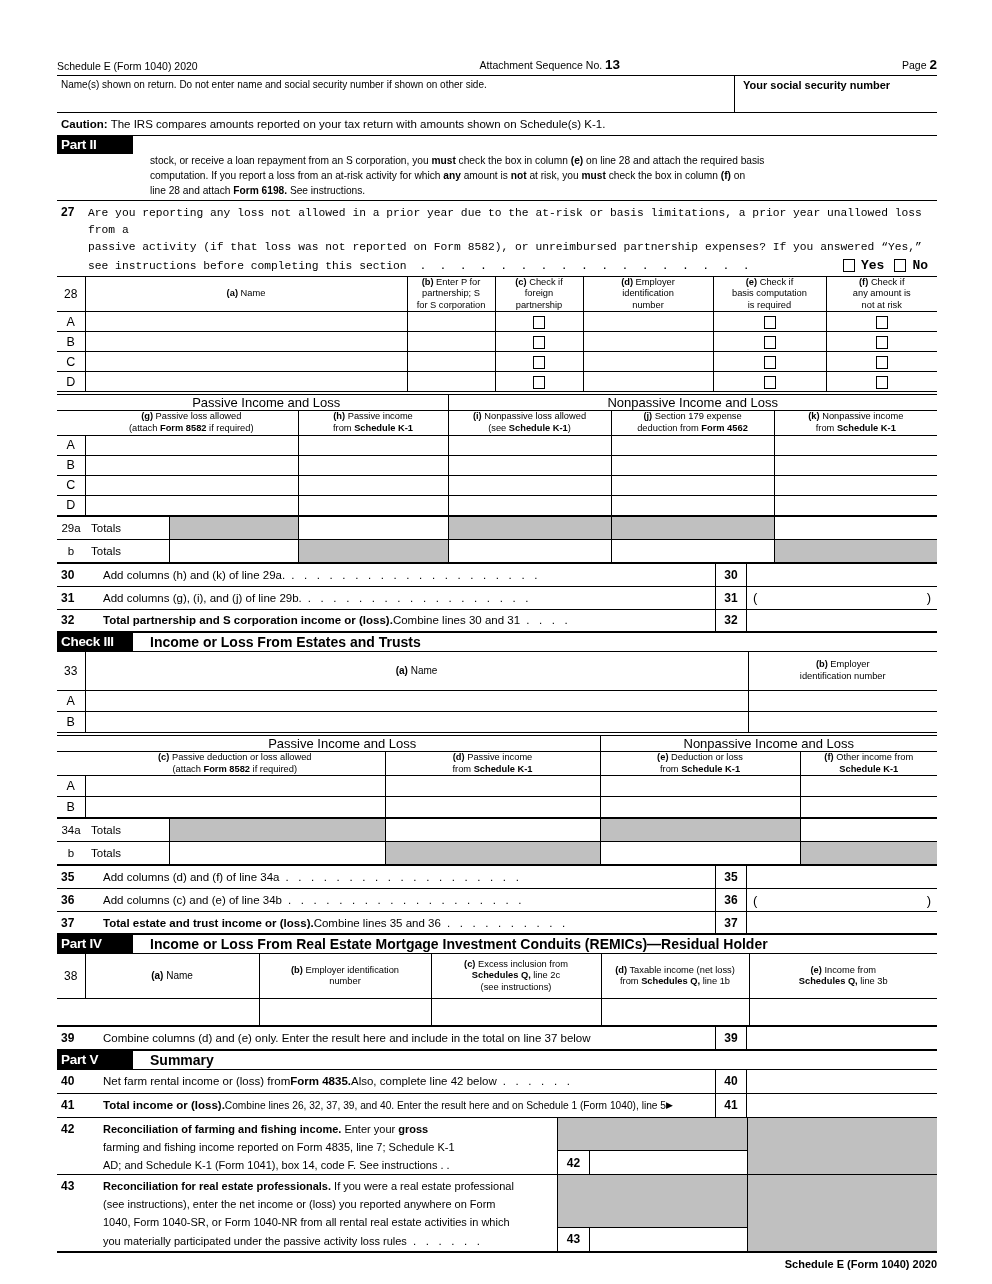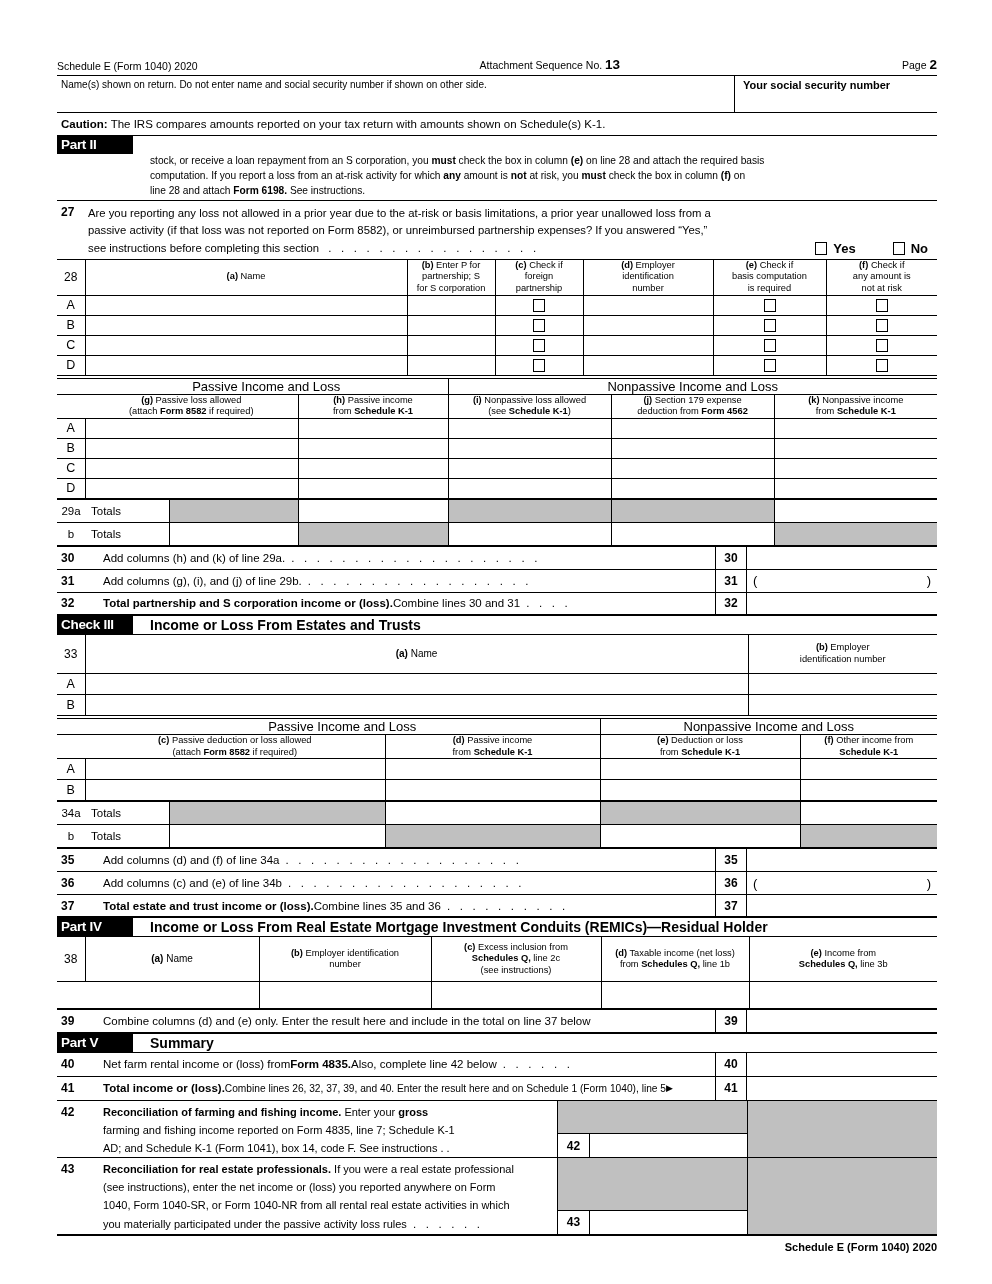--- a/index.html
+++ b/index.html
@@ -89,31 +89,31 @@
   }
   .partnote b { font-weight: bold; }
 
   
   .l27 {
     display: flex;
     border-top: 1.6px solid #000;
     padding-top: 4px;
   }
   .l27 .num { width: 31px; font-size: 12px; font-weight: bold; padding-left: 4px;}
-  .l27 .txt { flex: 1; font-size: 11.3px; line-height: 1.5; }
+  .l27 .txt { flex: 1; font-size: 11.3px; line-height: 1.5; font-family: Liberation Mono, monospace; }
   .l27 .ynrow { display: flex; justify-content: space-between; align-items: center; }
   .cb {
     display: inline-block;
     width: 12px; height: 13px;
     border: 1.1px solid #000;
     background: #fff;
     vertical-align: middle;
   }
   .ynwrap { display: flex; align-items: center; gap: 6px; padding-right: 9px;}
-  .ynwrap .lbl { font-weight: bold; font-size: 13px; margin-right: 31px; }
+  .ynwrap .lbl { font-weight: bold; font-size: 13px; margin-right: 4px; }
 
   
   table.g {
     width: 100%;
     border-collapse: collapse;
     table-layout: fixed;
   }
   table.g td, table.g th {
     border: 1px solid #000;
     padding: 0;

